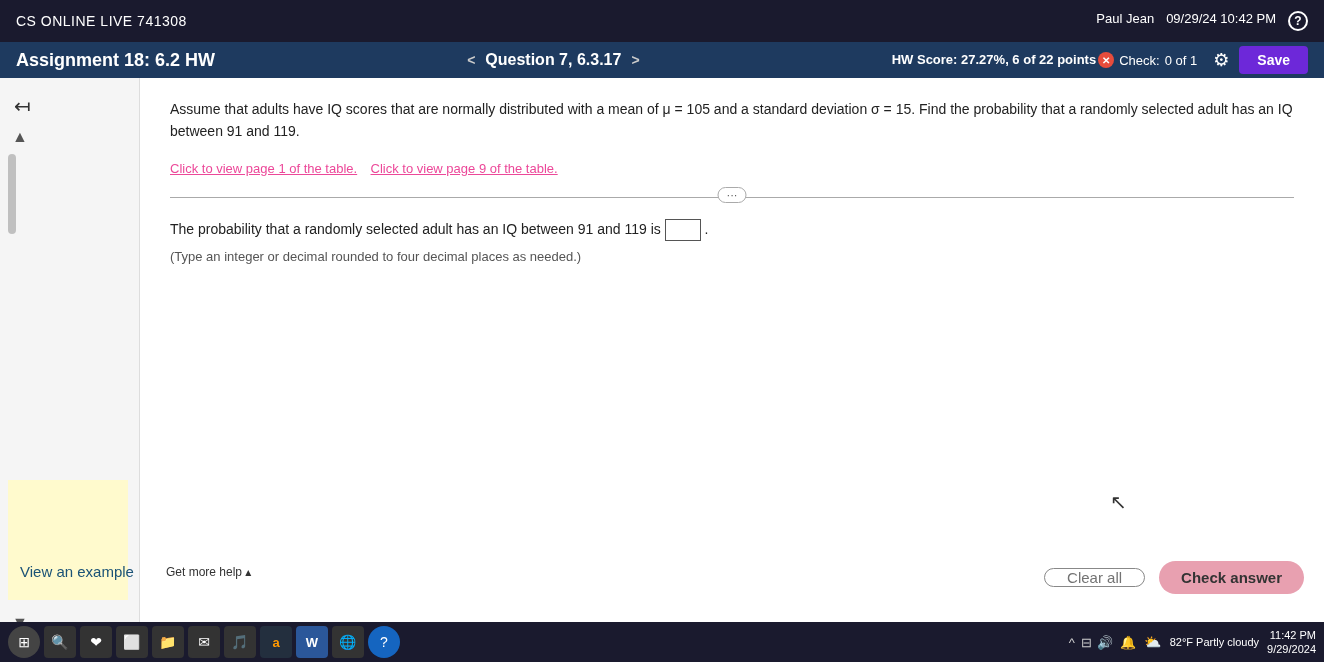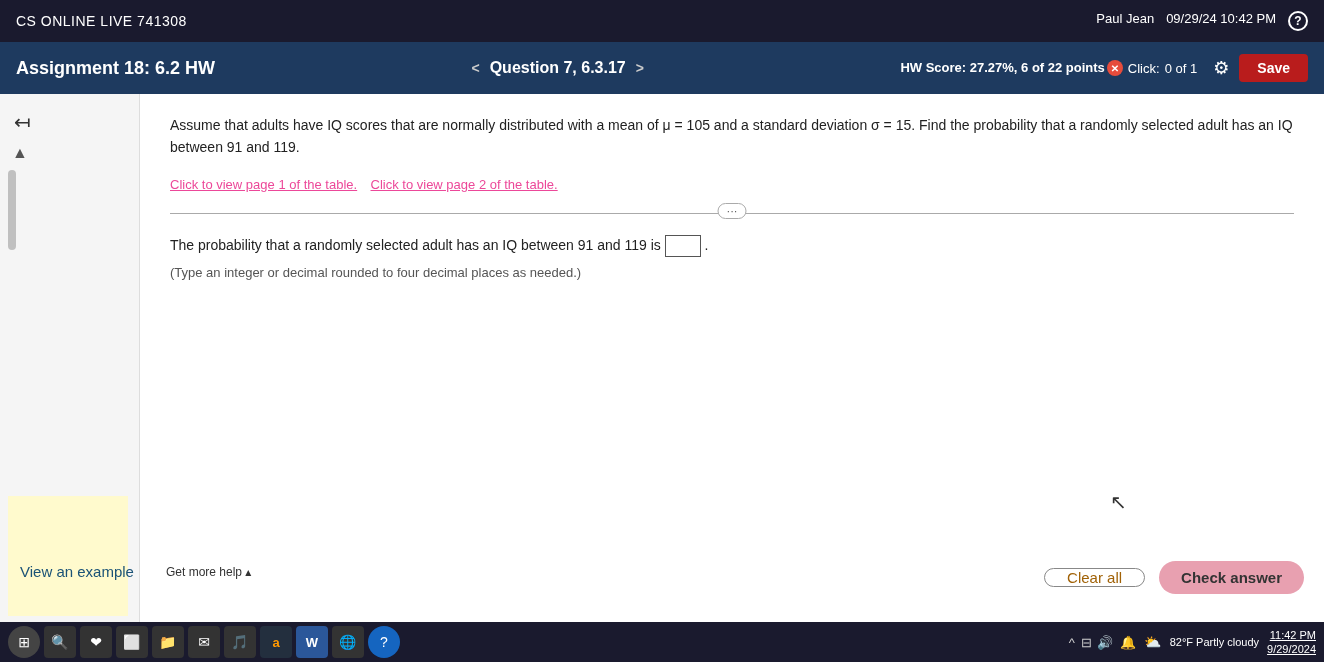--- a/index.html
+++ b/index.html
@@ -43,21 +43,21 @@
       justify-content: center;
       font-size: 12px;
       font-weight: bold;
       cursor: pointer;
     }
 
     
     .nav-bar {
       background: #1e3a5f;
       color: white;
-      height: 52px;
+      height: 36px;
       display: flex;
       align-items: center;
       padding: 0 16px;
       gap: 0;
     }
     .assignment-title {
       font-size: 18px;
       font-weight: bold;
       color: white;
       flex: 0 0 auto;
@@ -109,21 +109,21 @@
     }
     .gear-btn {
       background: none;
       border: none;
       color: white;
       font-size: 18px;
       cursor: pointer;
       margin-right: 10px;
     }
     .save-btn {
-      background: #b91c1c;
+      background: #6d28d9;
       color: white;
       border: none;
       padding: 6px 18px;
       border-radius: 4px;
       font-size: 14px;
       font-weight: bold;
       cursor: pointer;
     }
 
     
@@ -247,21 +247,21 @@
       align-items: center;
       gap: 14px;
     }
     .clear-all-btn {
       background: white;
       border: 1px solid #888;
       border-radius: 20px;
       padding: 0 22px;
       font-size: 15px;
       cursor: pointer;
-      color: #a16207;
+      color: #737373;
     }
     .check-answer-btn {
       background: #e8a0b0;
       border: none;
       border-radius: 20px;
       padding: 8px 22px;
       font-size: 15px;
       cursor: pointer;
       color: #333;
       font-weight: bold;
@@ -341,21 +341,20 @@
       gap: 8px;
       font-size: 11px;
       color: white;
     }
     .weather-icon {
       font-size: 14px;
     }
     .taskbar-time {
       text-align: right;
       line-height: 1.3;
-      text-decoration: underline;
     }
     .taskbar-sys-icons {
       display: flex;
       align-items: center;
       gap: 6px;
     }
     .sys-icon {
       font-size: 13px;
       color: #ccc;
       cursor: pointer;
@@ -394,21 +393,21 @@
     <span class="nav-arrow">&gt;</span>
   </div>
 
   <div class="score-section">
     <div class="hw-score">
       <span>HW Score:</span>
       <span>27.27%, 6 of 22 points</span>
     </div>
     <div class="points-row">
       <div class="x-badge">✕</div>
-      <span>Click:</span>
+      <span>Check:</span>
       <span>0 of 1</span>
     </div>
   </div>
 
   <button class="gear-btn">⚙</button>
   <button class="save-btn">Save</button>
 </div>
 
 <div class="main-area">
 
@@ -420,21 +419,21 @@
     <span class="scroll-down">▼</span>
   </div>
 
   <div class="content-area">
 
     <div class="question-text">Assume that adults have IQ scores that are normally distributed with a mean of μ = 105 and a standard deviation σ = 15. Find the probability that a randomly selected adult has an IQ between 91 and 119.</div>
 
     <div class="table-links">
       <a class="table-link">Click to view page 1 of the table.</a>
       &nbsp;
-      <a class="table-link">Click to view page 2 of the table.</a>
+      <a class="table-link">Click to view page 9 of the table.</a>
     </div>
 
     <div style="position:relative; margin: 20px 0;">
       <hr class="divider-line">
       <button class="dots-btn">···</button>
     </div>
 
     <div class="answer-area">
       <span>The probability that a randomly selected adult has an IQ between 91 and 119 is</span>
       <input class="answer-input" type="text" value="" style="">

